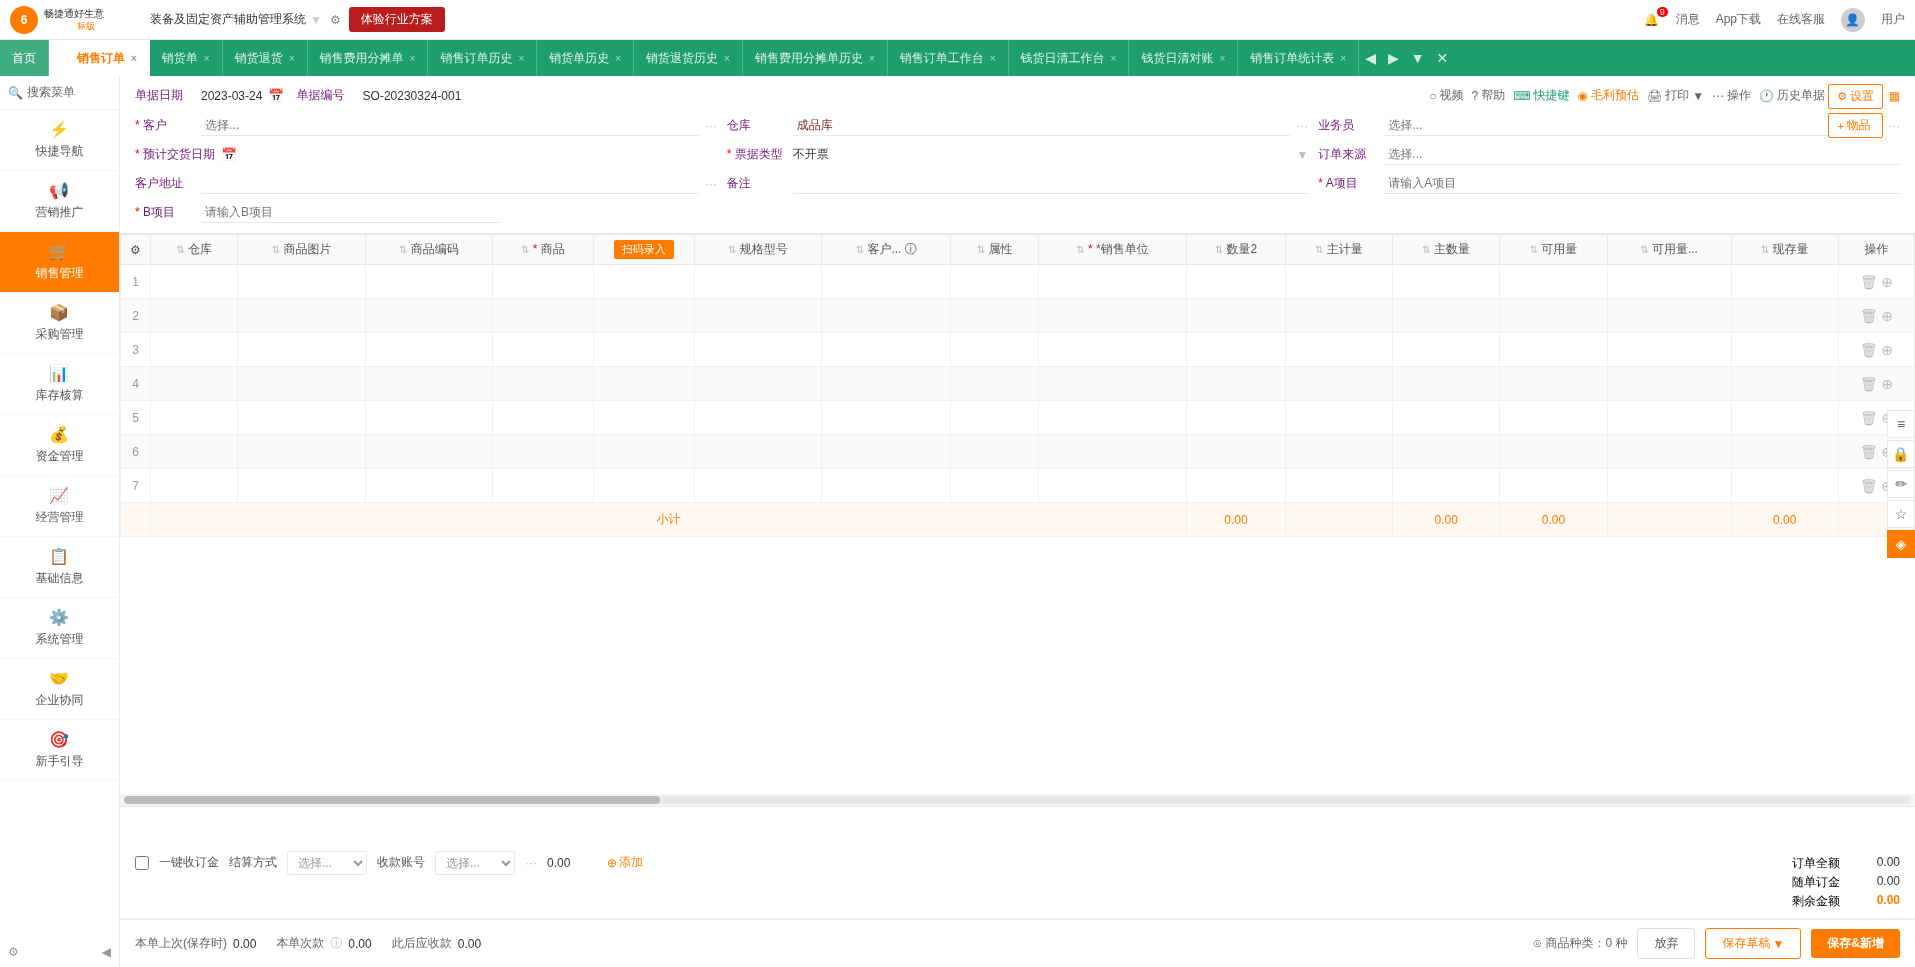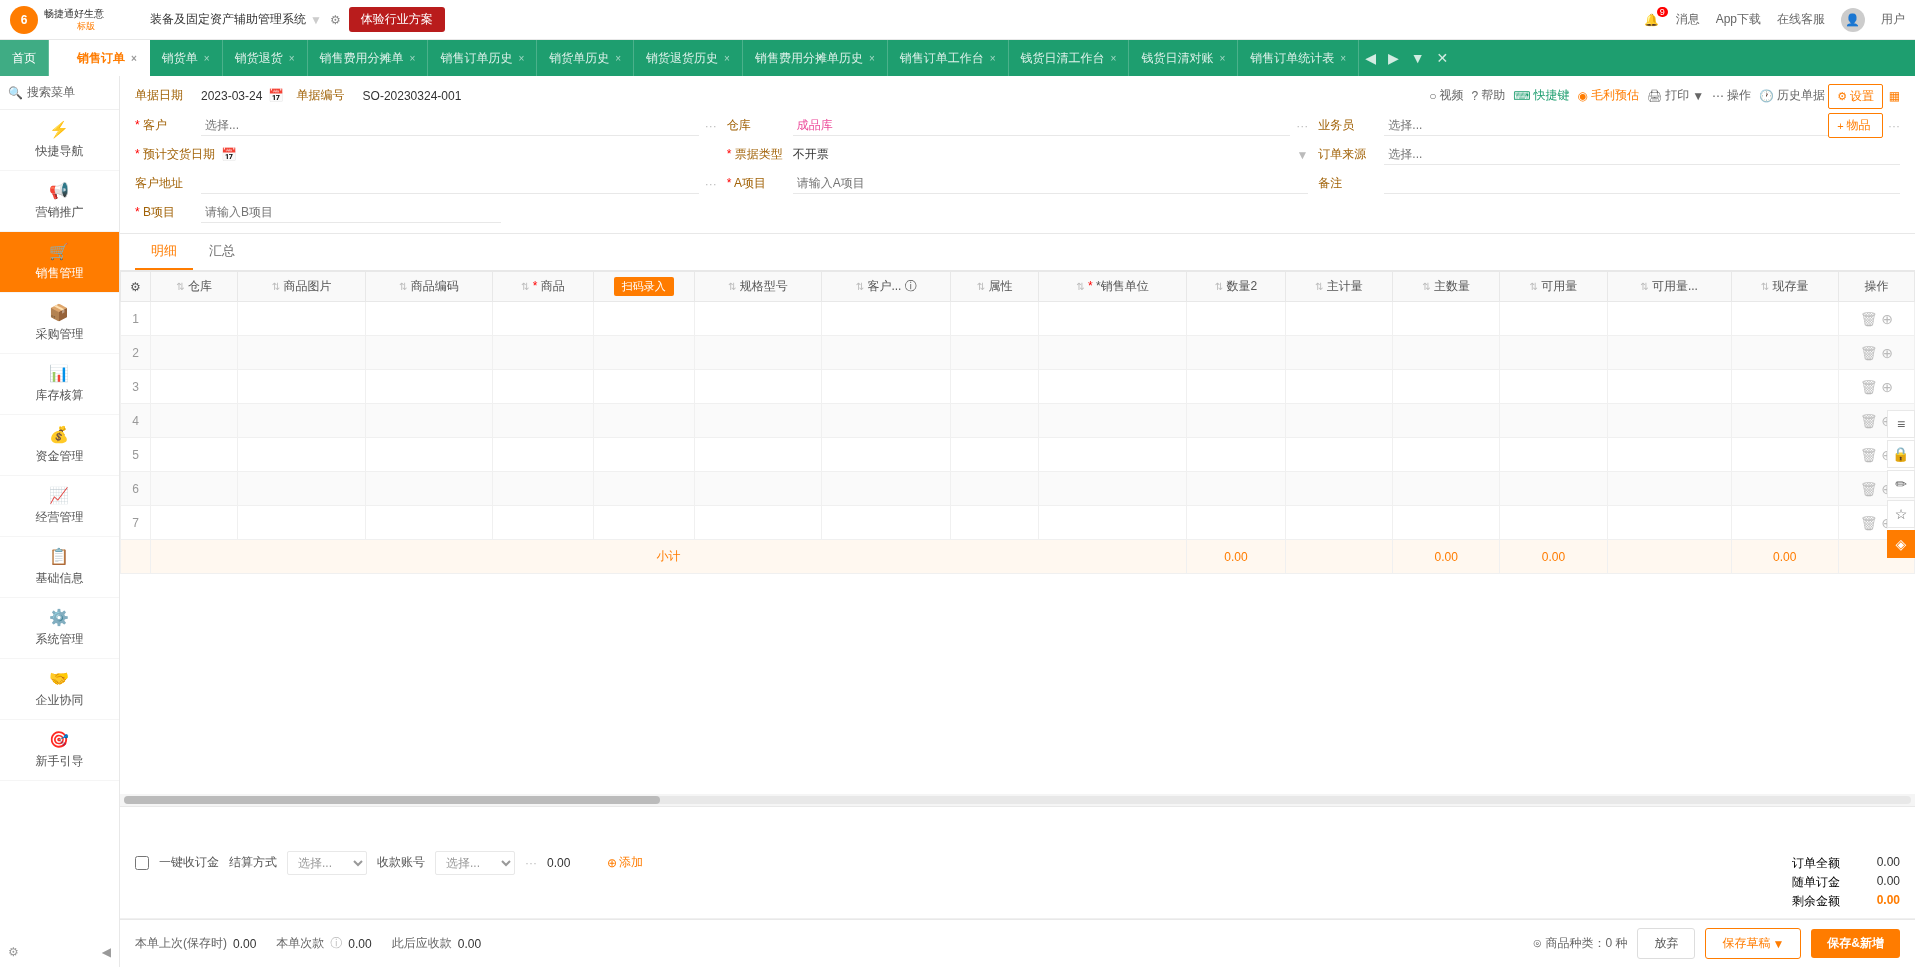--- a/index.html
+++ b/index.html
@@ -205,21 +205,21 @@
       display: grid;
       grid-template-columns: 1fr 1fr 1fr;
       gap: 8px 10px;
     }
     .field-row {
       display: flex;
       align-items: center;
       gap: 6px;
     }
     .field-label {
-      color: #a16207;
+      color: #701a75;
       white-space: nowrap;
       font-size: 12px;
       min-width: 60px;
     }
     .field-label.required::before {
       content: '* ';
       color: red;
     }
     .field-input {
       flex: 1;
@@ -608,21 +608,21 @@
       </div>
 
       <div class="form-fields">
         <div class="field-row">
           <span class="field-label required">客户</span>
           <input class="field-input" placeholder="选择..." style="">
           <span class="field-dots">···</span>
         </div>
         <div class="field-row">
           <span class="field-label">仓库</span>
-          <input class="field-input" value="成品库" style="color: #ec4899;">
+          <input class="field-input" value="成品库" style="color: #7f1d1d;">
           <span class="field-dots">···</span>
         </div>
         <div class="field-row">
           <span class="field-label">业务员</span>
           <input class="field-input" placeholder="选择..." style="">
           <span class="field-dots">···</span>
         </div>
         <div class="field-row">
           <span class="field-label required">预计交货日期</span>
           <span class="field-icon">📅</span>
@@ -636,39 +636,35 @@
           <span class="field-label">订单来源</span>
           <input class="field-input" placeholder="选择..." style="">
 
         </div>
         <div class="field-row">
           <span class="field-label">客户地址</span>
           <input class="field-input" placeholder="" style="">
           <span class="field-dots">···</span>
         </div>
         <div class="field-row">
+          <span class="field-label">备注</span>
+          <input class="field-input" placeholder="" style="">
+        </div>
+        <div class="field-row">
           <span class="field-label required">A项目</span>
           <input class="field-input" placeholder="请输入A项目" style="">
-        </div>
-        <div class="field-row">
-          <span class="field-label">备注</span>
-          <input class="field-input" placeholder="" style="">
         </div>
       </div>
 
       <div style="display:flex;align-items:center;gap:6px;margin-top:8px;">
         <span class="field-label required">B项目</span>
         <input class="field-input" style="max-width: 300px;" placeholder="请输入B项目">
       </div>
     </div>
 
-    <div class="content-tabs">
-      <div class="content-tab active">明细</div>
-      <div class="content-tab">汇总</div>
-    </div>
 
     <div class="table-area">
       <table class="data-table">
         <thead>
           <tr>
             <th class="col-gear">⚙</th>
             <th><span class="sort-arrows">⇅</span> 仓库</th>
             <th><span class="sort-arrows">⇅</span> 商品图片</th>
             <th><span class="sort-arrows">⇅</span> 商品编码</th>
             <th><span class="sort-arrows">⇅</span> <span class="th-required">商品</span></th>

